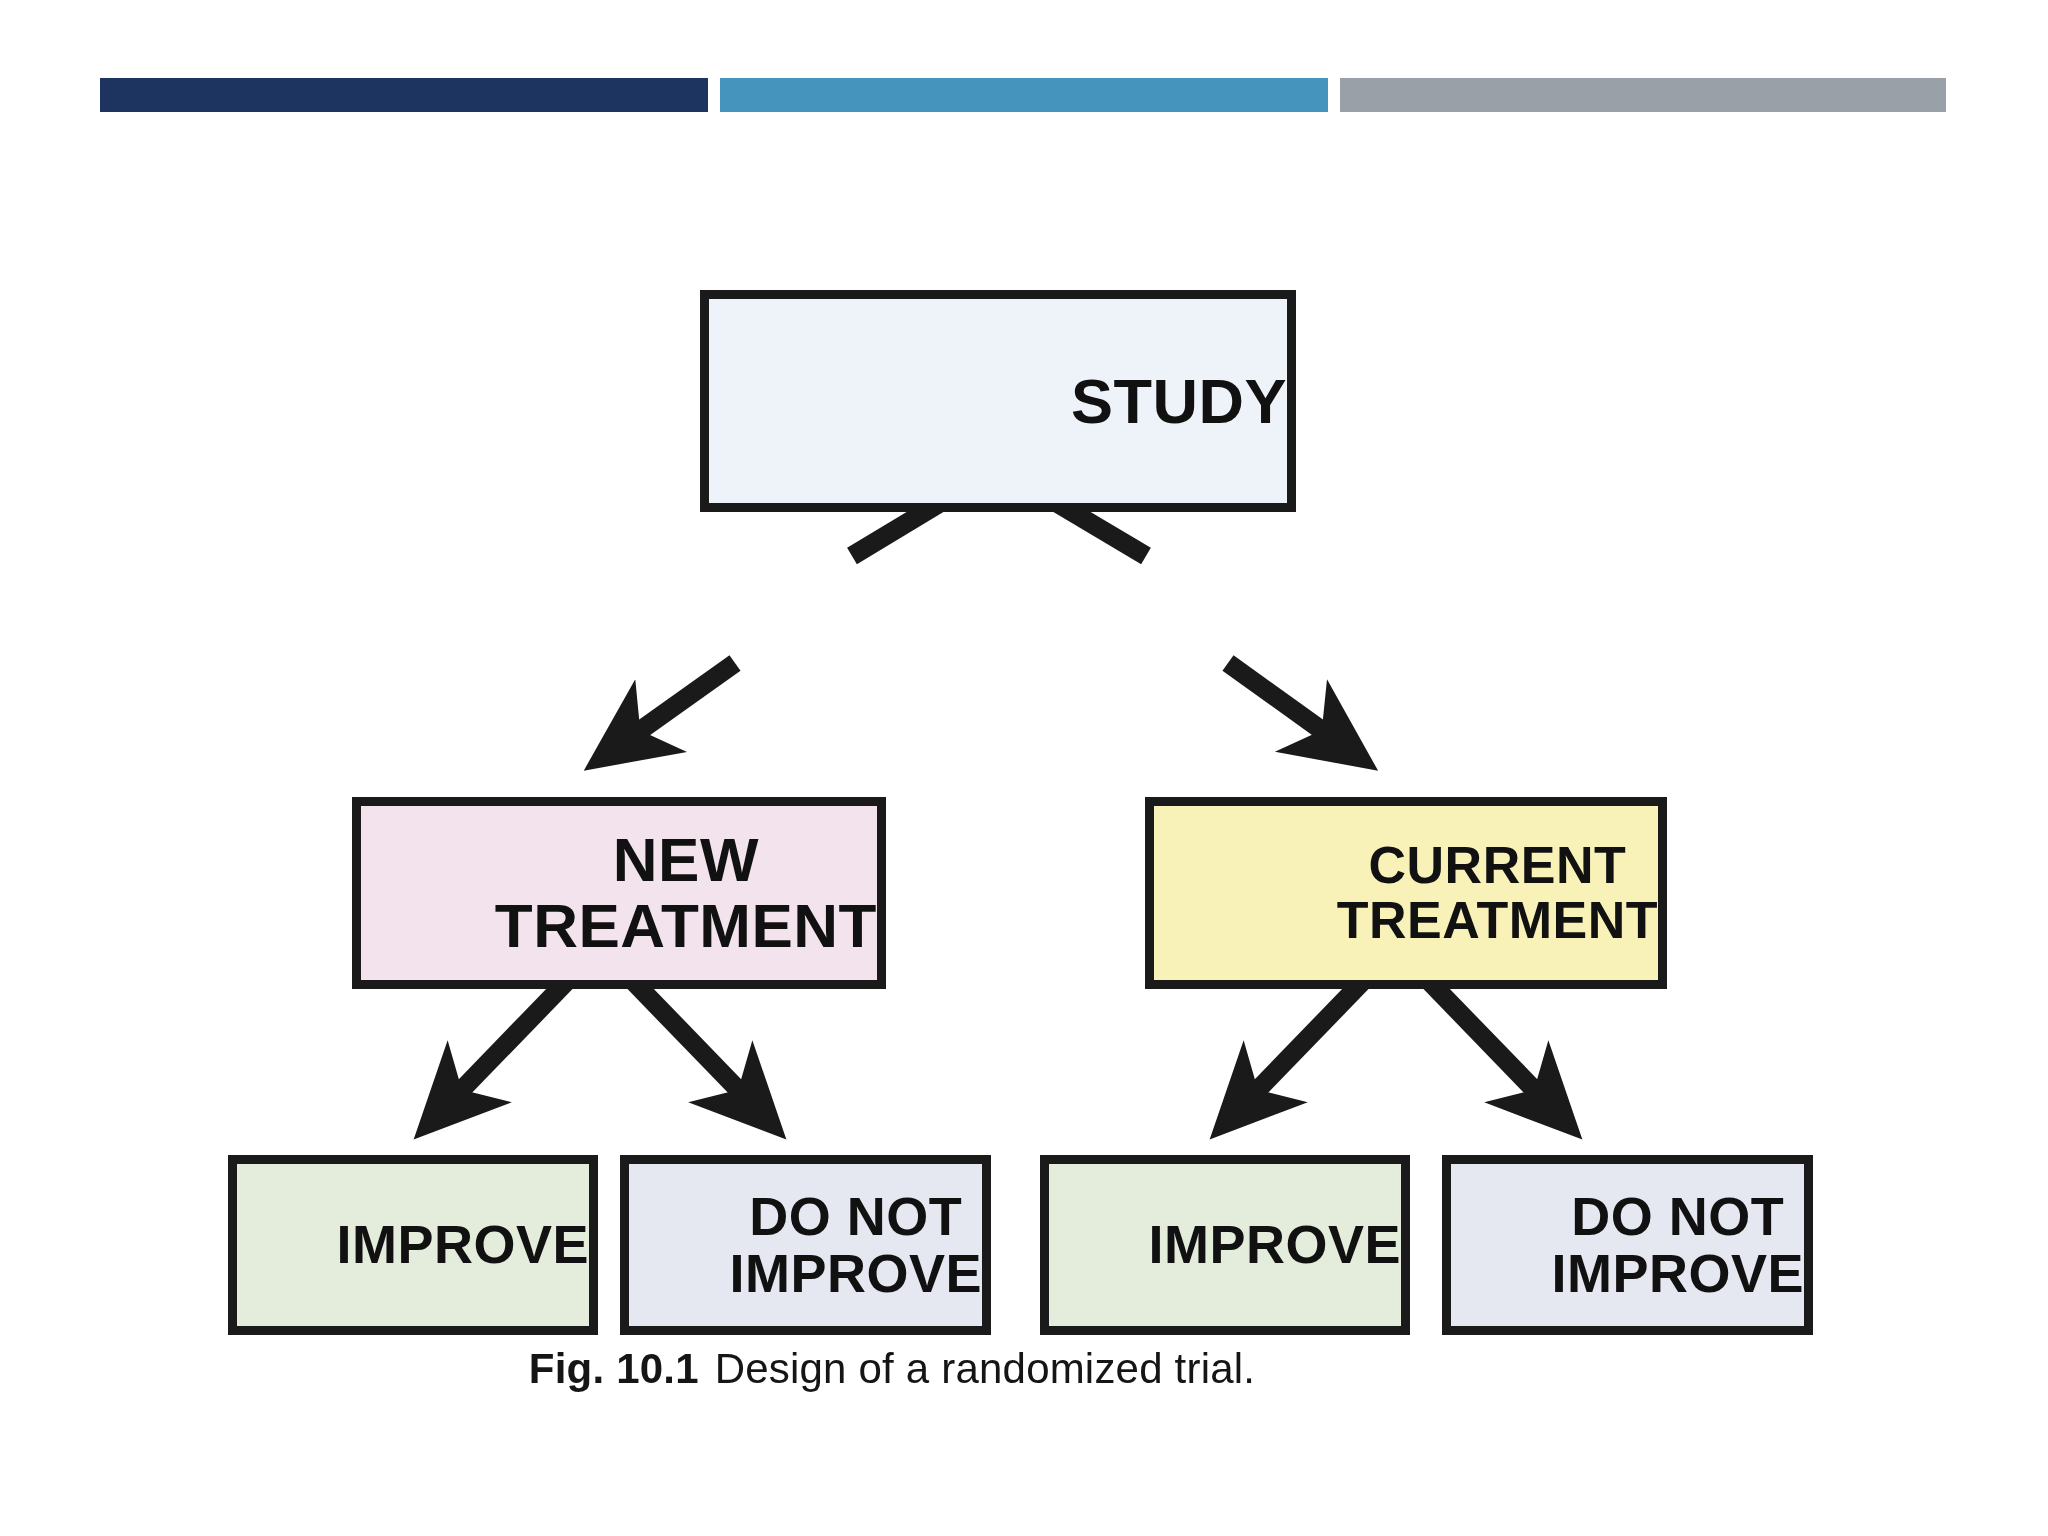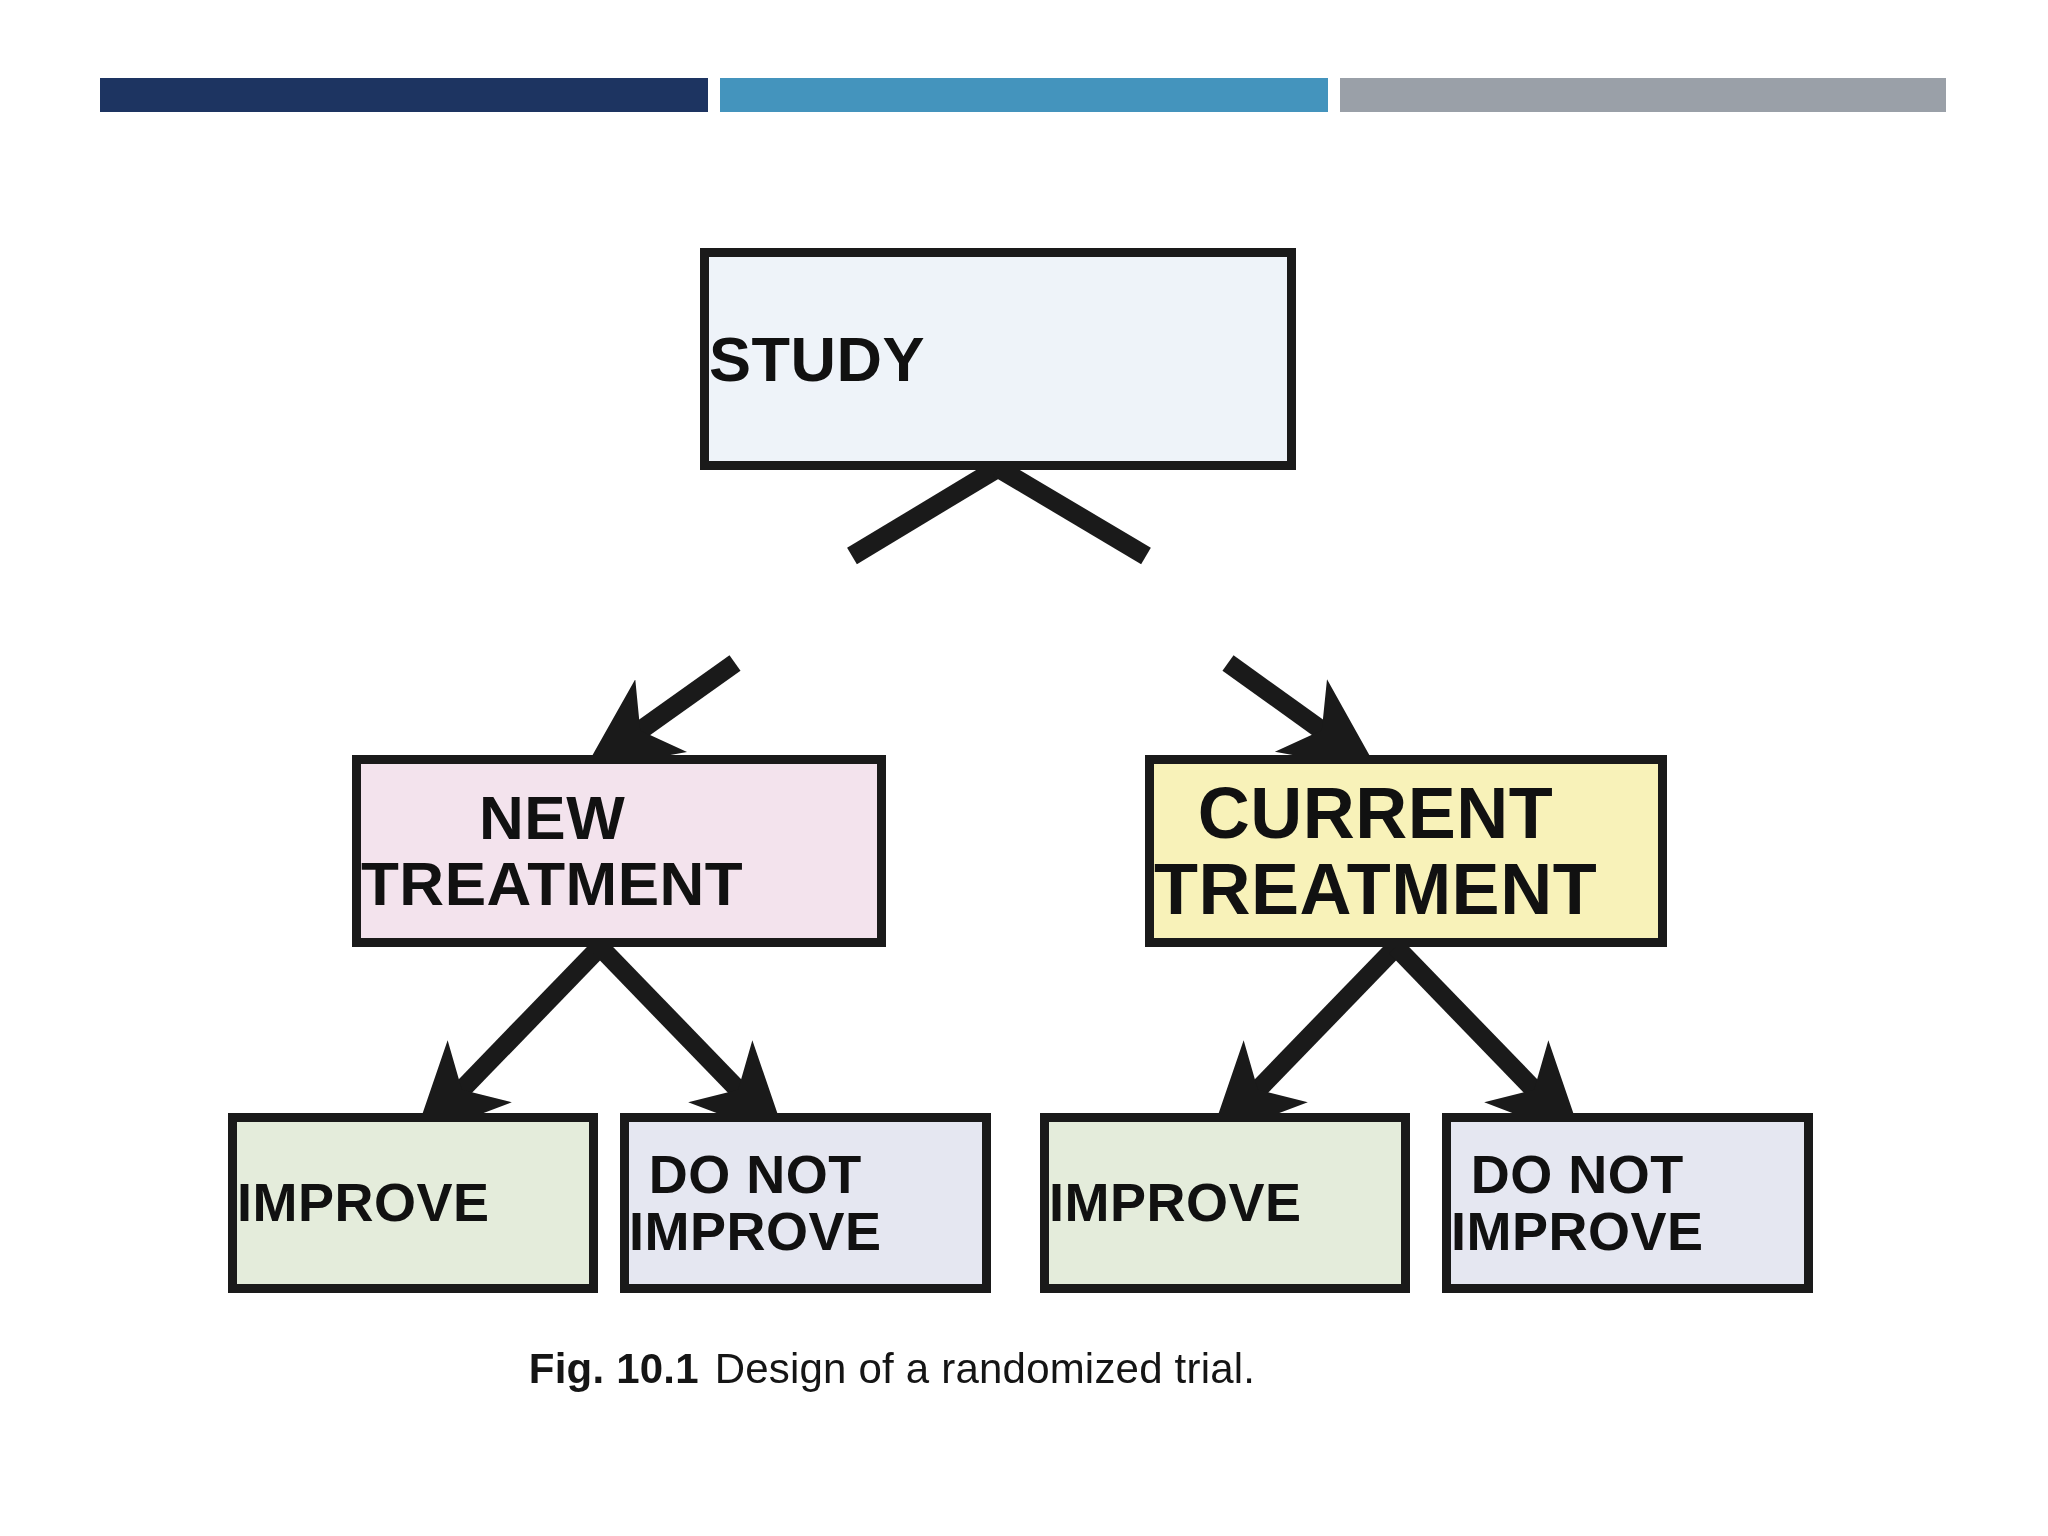--- a/index.html
+++ b/index.html
@@ -60,27 +60,28 @@
     width: 2048px;
     height: 1536px;
   }
 
   .node-box {
     position: absolute;
     box-sizing: border-box;
     border: 9px solid #1a1a1a;
     display: flex;
     align-items: center;
-    justify-content: flex-start;
+    justify-content: flex-end;
     text-align: center;
     color: #111111;
     font-weight: bold;
     letter-spacing: 0.5px;
     line-height: 1.06;
     z-index: 3;
+    margin-top: 42px;
   }
 
   #box-study-population {
     left: 700px;
     top: 248px;
     width: 596px;
     height: 222px;
     background: #eef3f9;
     font-size: 63px;
   }
@@ -93,21 +94,21 @@
     background: #f3e3ed;
     font-size: 62px;
   }
 
   #box-current-treatment {
     left: 1145px;
     top: 755px;
     width: 522px;
     height: 192px;
     background: #f8f2b9;
-    font-size: 72px;
+    font-size: 52px;
   }
 
   #box-improve-new {
     left: 228px;
     top: 1113px;
     width: 370px;
     height: 180px;
     background: #e4ecdb;
     font-size: 54px;
   }

